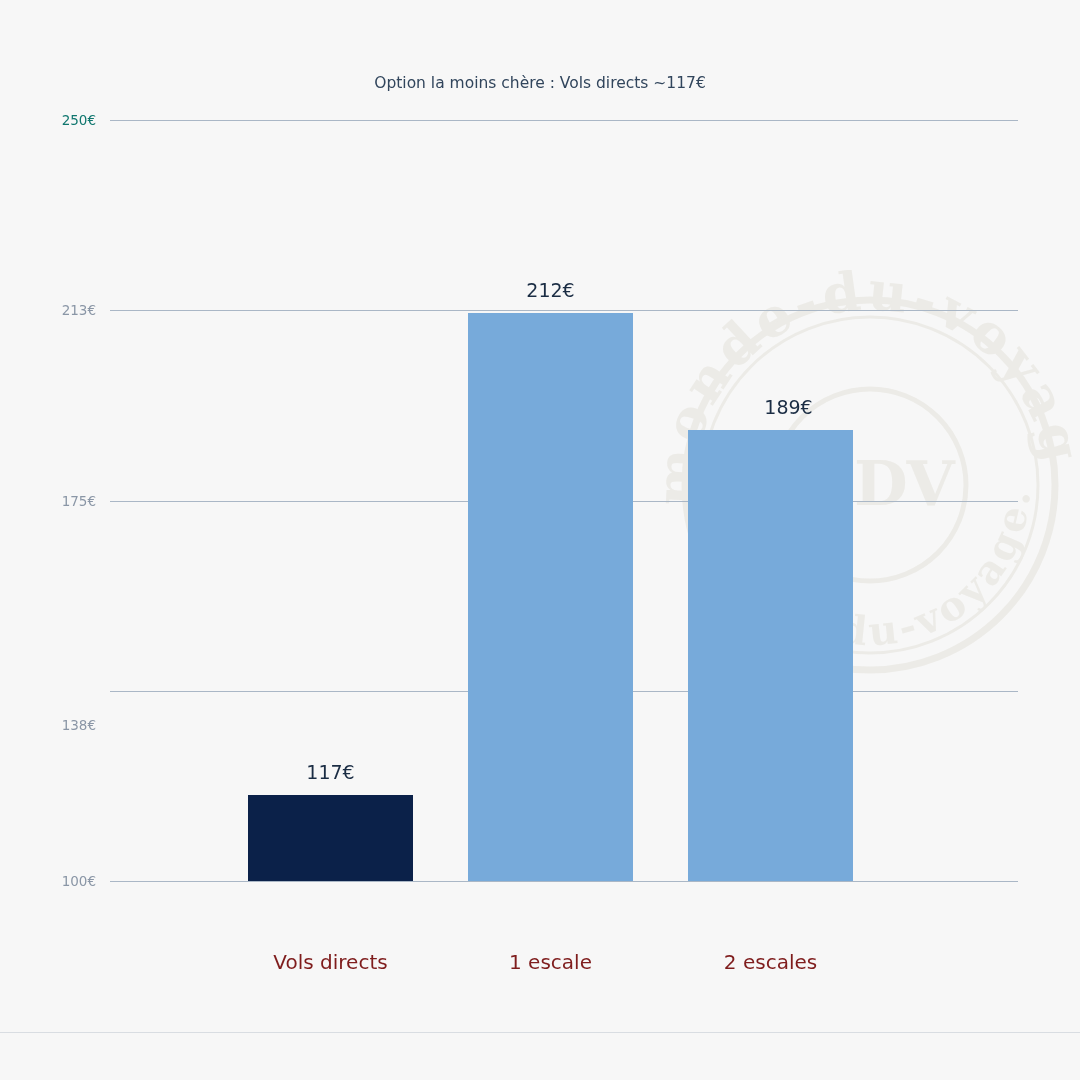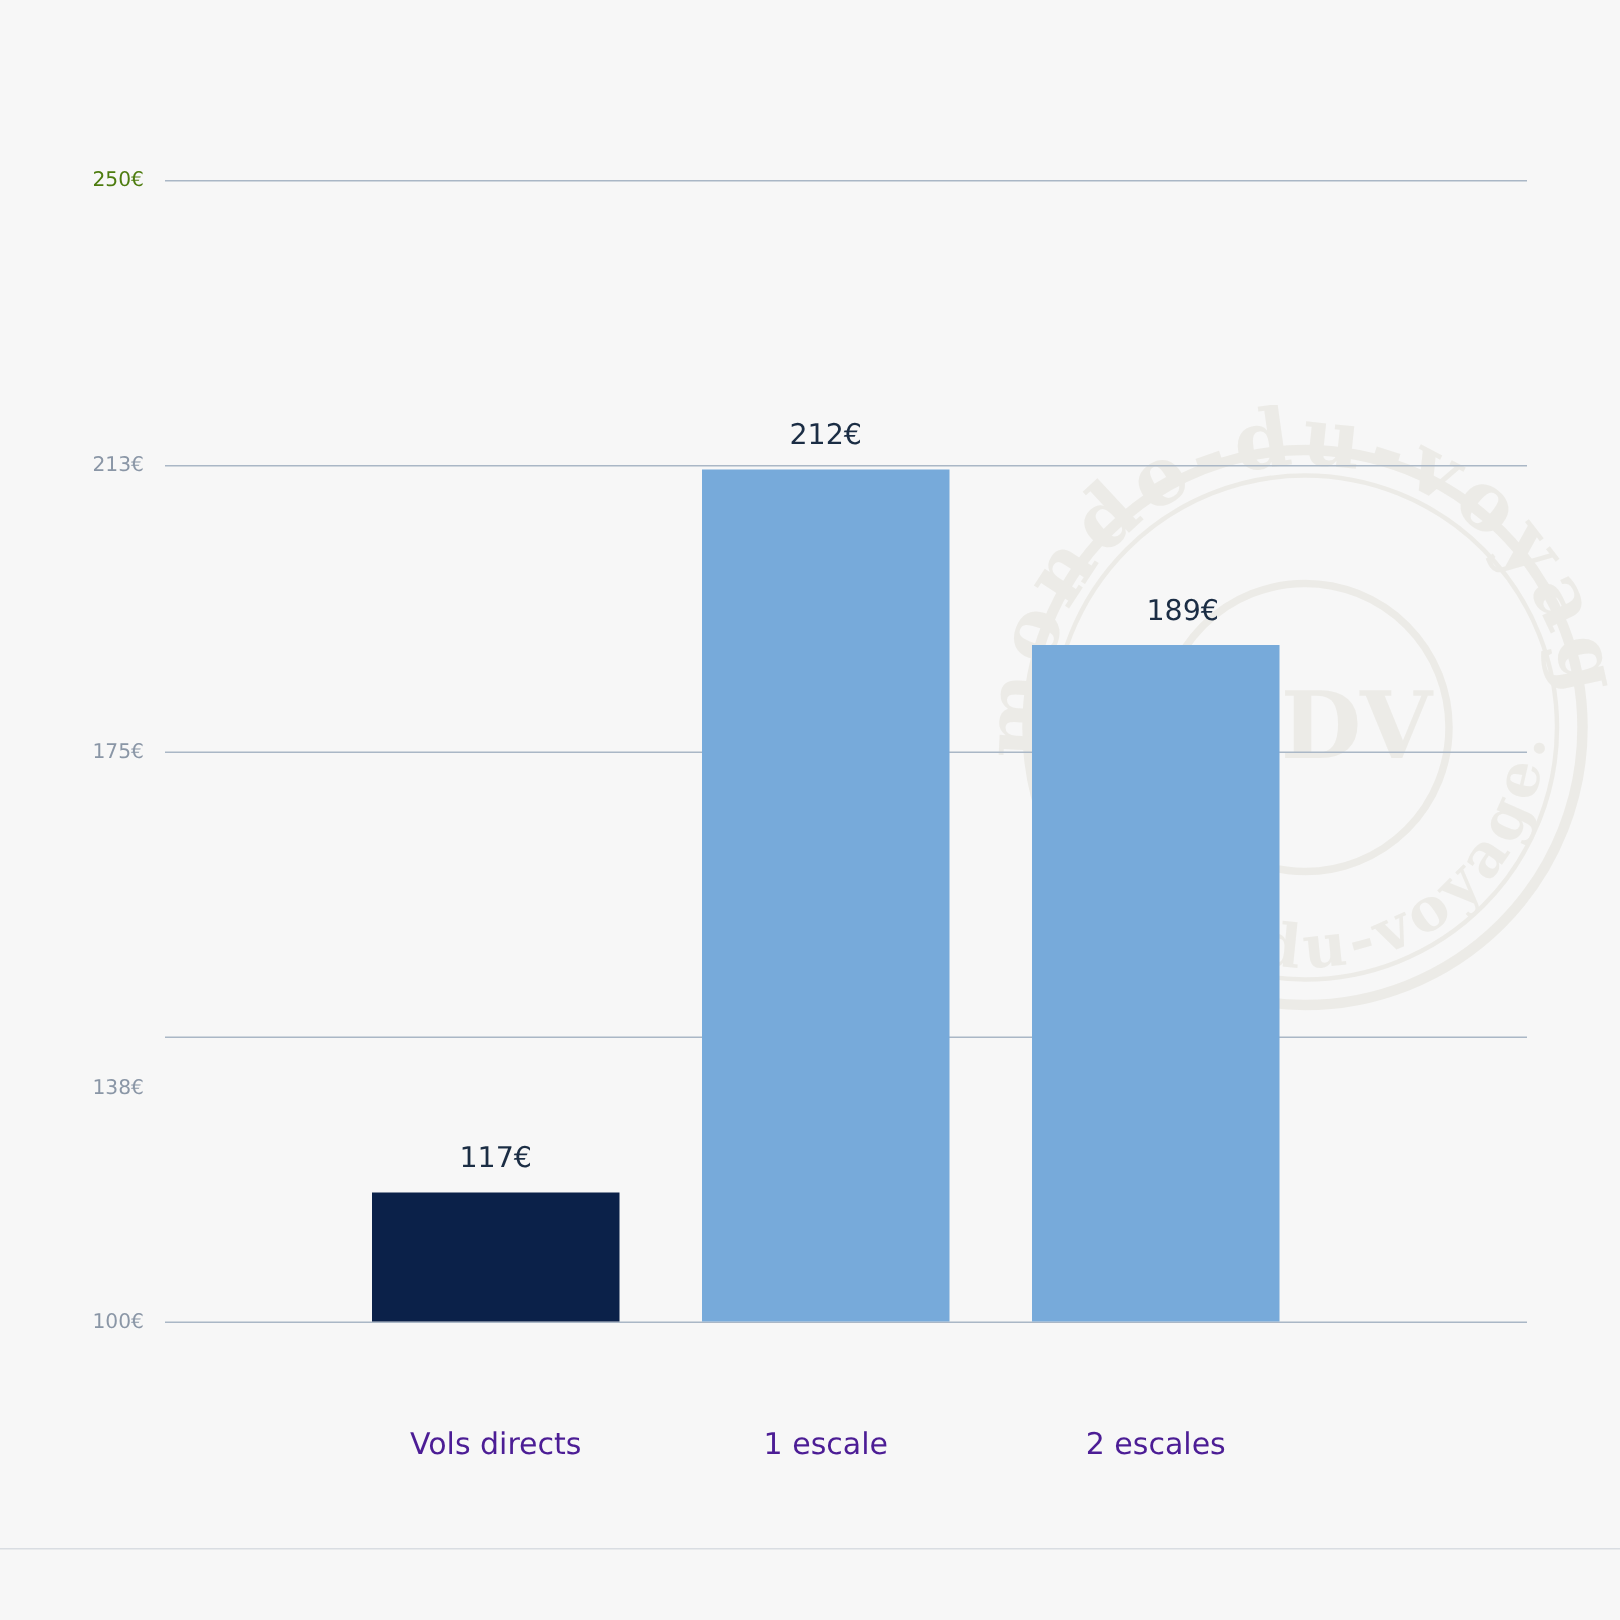--- a/index.html
+++ b/index.html
@@ -65,21 +65,21 @@
     position: absolute;
     text-align: center;
     font-size: 19px;
     color: #1b2d44;
     transform: translateY(-100%);
   }
   .cat-label {
     position: absolute;
     text-align: center;
     font-size: 20px;
-    color: #4c1d95;
+    color: #7f1d1d;
   }
   
   .watermark {
     position: absolute;
     left: 545px;
     top: 150px;
     width: 430px;
     height: 430px;
     opacity: 0.5;
     pointer-events: none;
@@ -101,20 +101,21 @@
     text-align: center;
     font-size: 12.5px;
     color: #35506f;
   }
 </style>
 </head>
 <body>
 
 <div class="page">
 
+  <div class="subtitle">Option la moins chère : Vols directs ~117€</div>
 
   <div class="plot">
 
     <svg class="watermark" viewBox="0 0 430 430">
       <defs>
         <path id="arcTop" d="M 40,215 A 175,175 0 0 1 390,215"></path>
         <path id="arcBottom" d="M 55,215 A 160,160 0 0 0 375,215"></path>
       </defs>
       <circle cx="215" cy="215" r="185" fill="none" stroke="#e2e0d8" stroke-width="7"></circle>
       <circle cx="215" cy="215" r="168" fill="none" stroke="#e2e0d8" stroke-width="3"></circle>
@@ -141,21 +142,21 @@
     <div class="bar-label" style="left:138px; width:165px; top:663px;">117€</div>
     <div class="bar-label" style="left:358px; width:165px; top:181px;">212€</div>
     <div class="bar-label" style="left:596px; width:165px; top:298px;">189€</div>
 
     <div class="cat-label" style="left:128px; width:185px; top:830px;">Vols directs</div>
     <div class="cat-label" style="left:348px; width:185px; top:830px;">1 escale</div>
     <div class="cat-label" style="left:568px; width:185px; top:830px;">2 escales</div>
   </div>
 
   <div style="position:absolute; left:0; top:120px; width:96px;">
-    <div style="position:absolute; left:0; width:96px; text-align:right; top:0px; transform:translateY(-50%); font-size:13.5px; color:#4d7c0f;">250€</div>
+    <div style="position:absolute; left:0; width:96px; text-align:right; top:0px; transform:translateY(-50%); font-size:13.5px; color:#0f766e;">250€</div>
     <div style="position:absolute; left:0; width:96px; text-align:right; top:190px; transform:translateY(-50%); font-size:13.5px; color:#8a96a6;">213€</div>
     <div style="position:absolute; left:0; width:96px; text-align:right; top:381px; transform:translateY(-50%); font-size:13.5px; color:#8a96a6;">175€</div>
     <div style="position:absolute; left:0; width:96px; text-align:right; top:605px; transform:translateY(-50%); font-size:13.5px; color:#8a96a6;">138€</div>
     <div style="position:absolute; left:0; width:96px; text-align:right; top:761px; transform:translateY(-50%); font-size:13.5px; color:#8a96a6;">100€</div>
   </div>
 
   <div class="footer-rule"></div>
 </div>
 
 </body></html>

